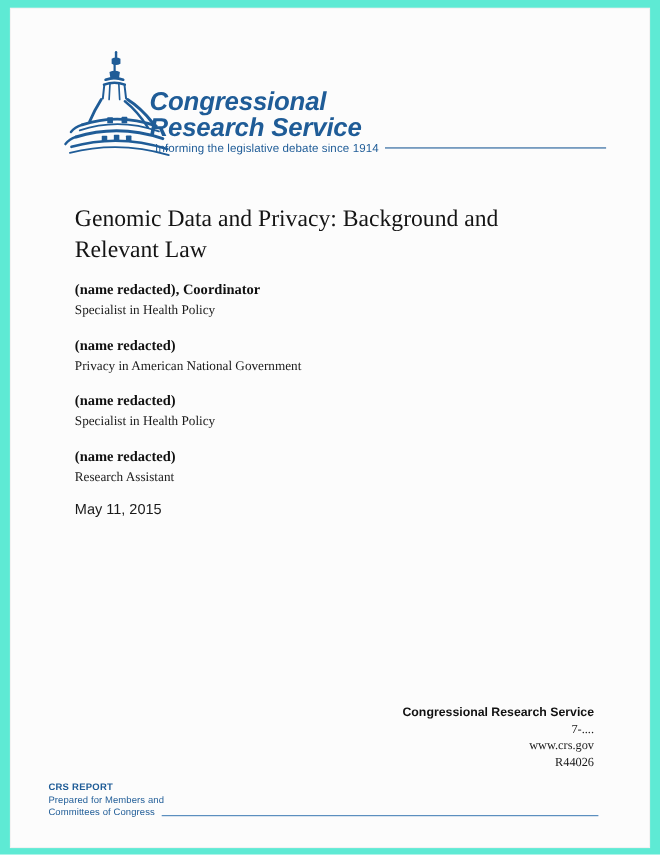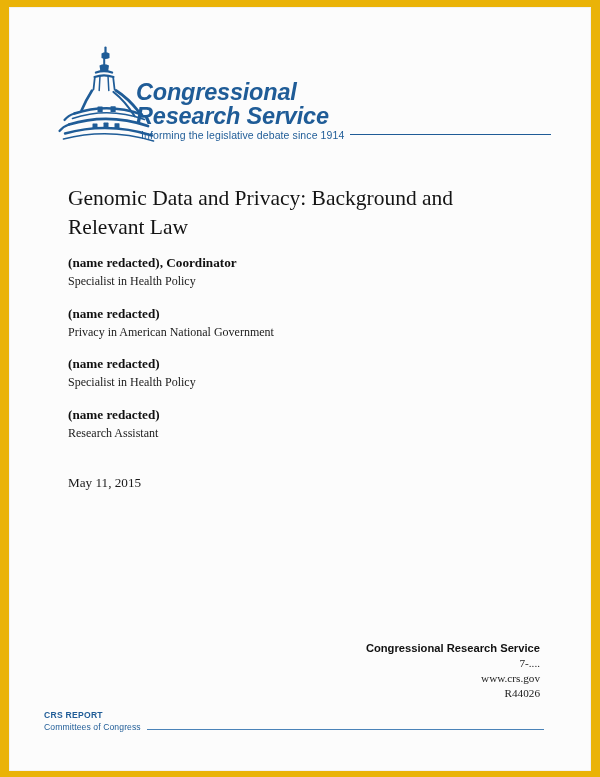--- a/index.html
+++ b/index.html
@@ -4,21 +4,21 @@
 <style>
   html, body {
     margin: 0;
     padding: 0;
     background: #ffffff;
   }
   #page {
     position: relative;
     width: 600px;
     height: 777px;
-    background: #eab308;
+    background: #5eead4;
     overflow: hidden;
     font-family: "Liberation Serif", serif;
     color: #000000;
   }
   
   #page-sheet {
     position: absolute;
     left: 10px;
     top: 8px;
     width: 580px;
@@ -113,24 +113,23 @@
   .author-role {
     font-family: "Liberation Serif", serif;
     font-size: 12px;
     line-height: 18px;
     color: #1a1a1a;
   }
   #doc-date {
     position: absolute;
     left: 68px;
     top: 455px;
-    font-family: Liberation Serif, serif;
+    font-family: Liberation Sans, sans-serif;
     font-size: 13.2px;
     color: #1a1a1a;
-    margin-top: 20px;
   }
 
   
   #footer-right {
     position: absolute;
     right: 60px;
     top: 641px;
     width: 260px;
     text-align: right;
   }
@@ -271,19 +270,20 @@
 
   <div id="footer-right">
     <div class="footer-org">Congressional Research Service</div>
     <div class="footer-line">7-....</div>
     <div class="footer-line">www.crs.gov</div>
     <div class="footer-line">R44026</div>
   </div>
 
   <div id="footer-left">
     <div class="crs-report-label">CRS REPORT</div>
+    <div class="crs-prepared">Prepared for Members and</div>
     <div id="footer-left-lastrow">
       <div class="crs-prepared">Committees of Congress</div>
       <div id="footer-rule"></div>
     </div>
   </div>
 
 </div>
 
 </body></html>

